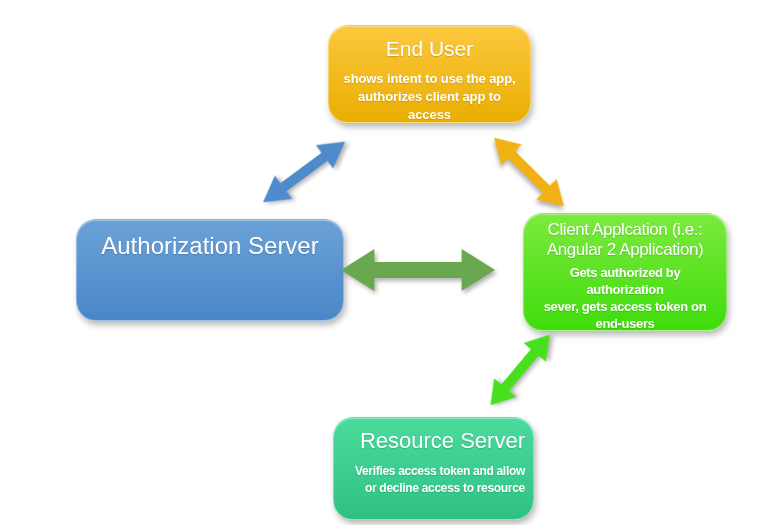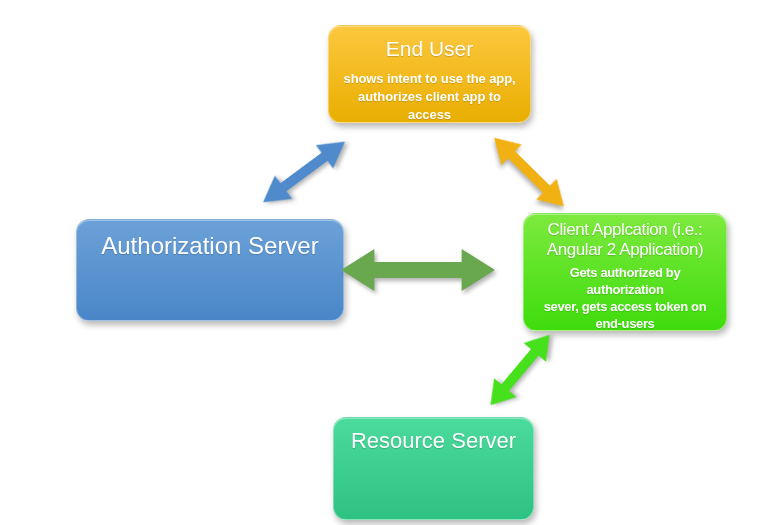--- a/index.html
+++ b/index.html
@@ -5,21 +5,21 @@
   html,body{margin:0;padding:0;background:#ffffff;}
   .canvas{
     position:relative;
     width:768px;height:525px;
     background:#ffffff;
     overflow:hidden;
     font-family:"Liberation Sans", sans-serif;
   }
   .node{
     position:absolute;
-    border-radius:13px;
+    border-radius:20px;
     box-sizing:border-box;
     color:#ffffff;
     text-align:center;
     box-shadow:2px 4px 6px rgba(0,0,0,0.28), inset 0 1px 0 rgba(255,255,255,0.35);
     border:1px solid rgba(255,255,255,0.35);
     overflow:hidden;
   }
   .node-title{
     white-space:pre-line;
     text-shadow:0 1px 1px rgba(0,0,0,0.18);
@@ -75,22 +75,24 @@
   <div class="node client-app" style="background: linear-gradient(rgb(125, 234, 62), rgb(62, 220, 12));">
     <div class="node-title">Client Applcation (i.e.:
 Angular 2 Application)</div>
     <div class="node-body">Gets authorized by authorization
 sever, gets access token on end-users
 behalf, presents end user's access
 token to get resource and pass it to
 user</div>
   </div>
 
-  <div class="node resource-server" style="background: linear-gradient(rgb(75, 219, 156), rgb(46, 194, 130));">
+  <div class="node resource-server" style="background: linear-gradient(rgb(75, 219, 156), rgb(46, 194, 130)); text-align: right;">
     <div class="node-title">Resource Server</div>
+    <div class="node-body second">Verifies access token and allow
+or decline access to resource</div>
   </div>
 
   <svg class="arrow blue" viewBox="0 0 120 44" preserveAspectRatio="none">
     <polygon points="0,22 30,2 30,15 90,15 90,2 120,22 90,42 90,29 30,29 30,42" fill="#4f8bcc"></polygon>
   </svg>
 
   <svg class="arrow gold" viewBox="0 0 120 44" preserveAspectRatio="none">
     <polygon points="0,22 30,2 30,15 90,15 90,2 120,22 90,42 90,29 30,29 30,42" fill="#f2b112"></polygon>
   </svg>
 

